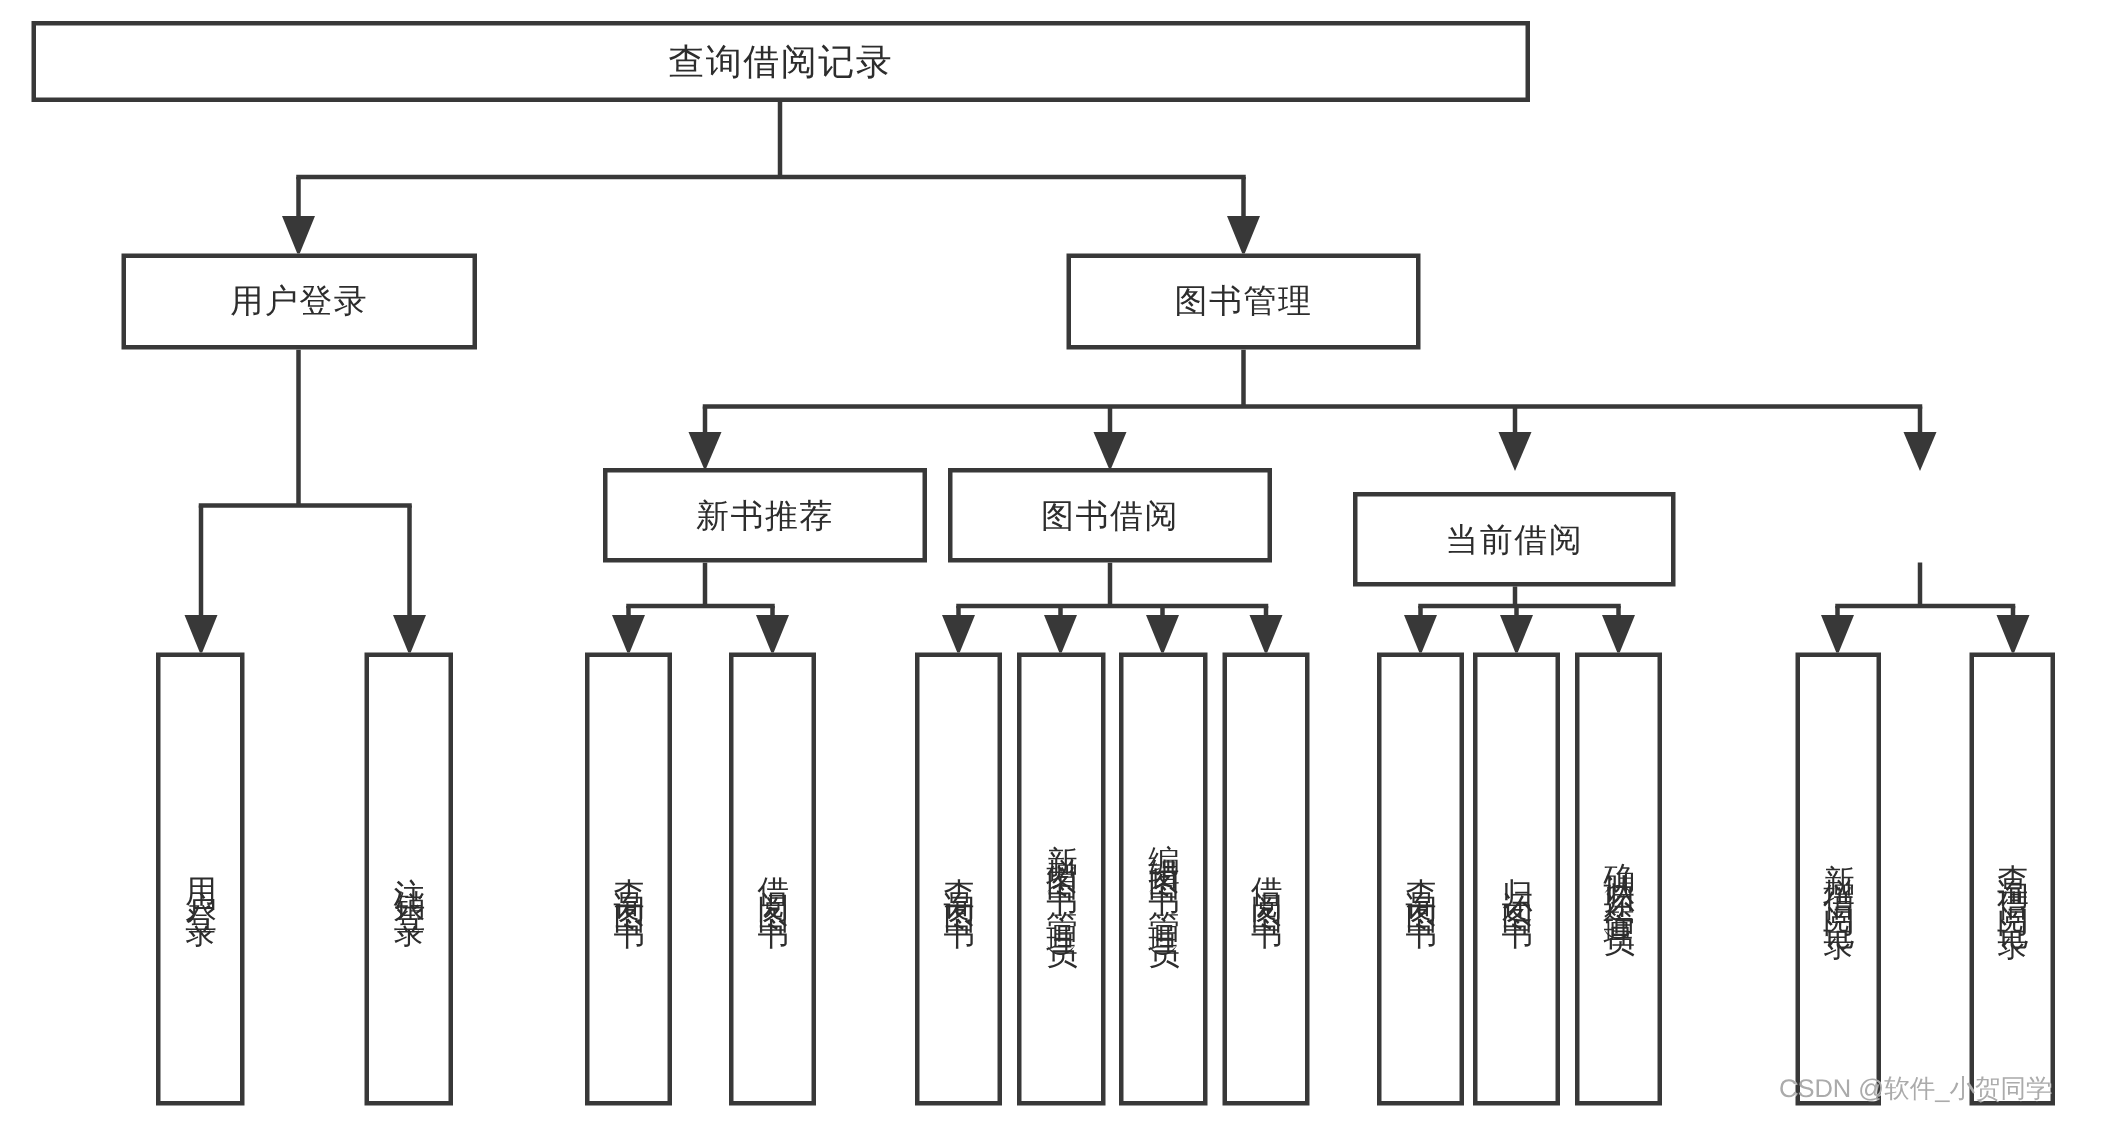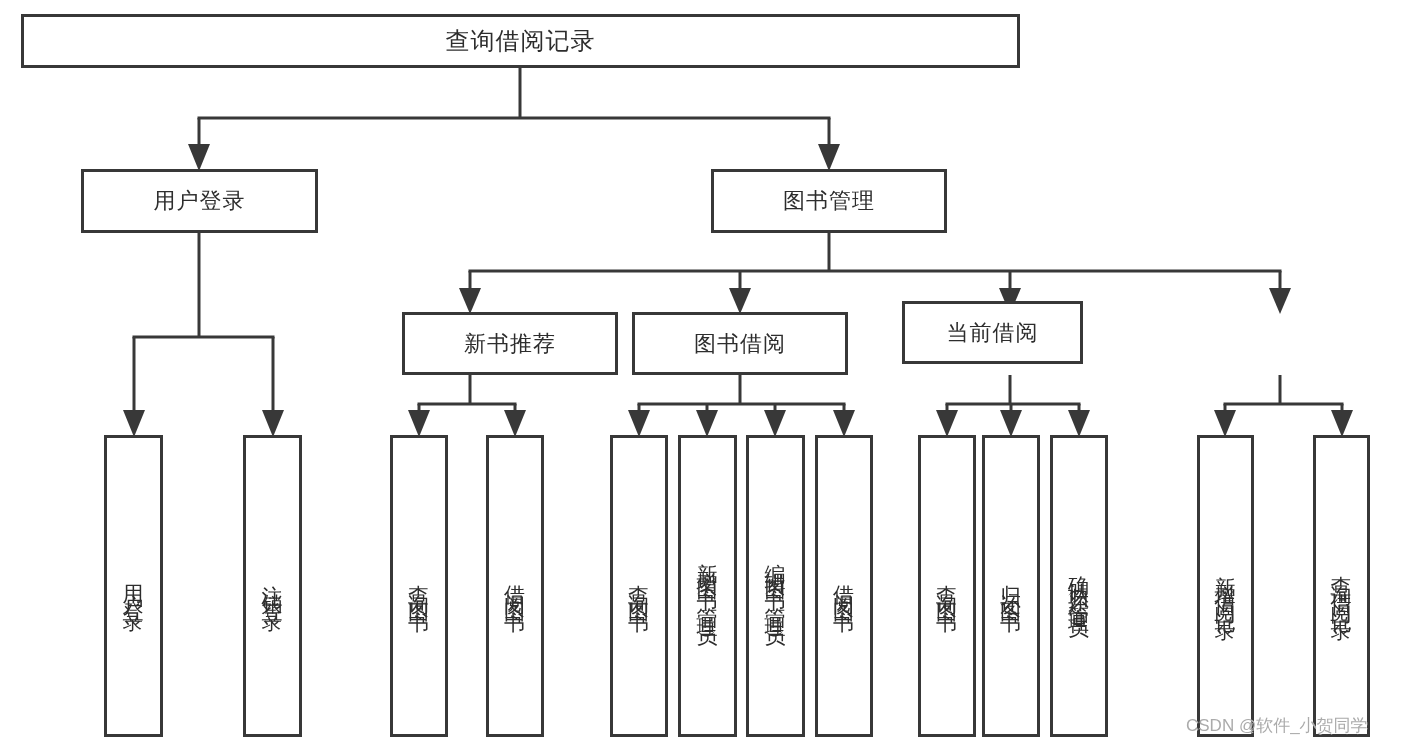--- a/index.html
+++ b/index.html
@@ -134,21 +134,21 @@
   <div class="node level" style="left:711px; top:169px; width:236px; height:64px;justify-content:center;">
     <span>图书管理</span>
   </div>
 
   <div class="node level" style="left:362px; top:312px; width:216px; height:63px;margin-left:40px;">
     <span>新书推荐</span>
   </div>
   <div class="node level" style="left:632px; top:312px; width:216px; height:63px;">
     <span>图书借阅</span>
   </div>
-  <div class="node level" style="left:902px; top:301px; width:181px; height:63px;">
+  <div class="node level" style="left:902px; top:328px; width:215px; height:63px;">
     <span>当前借阅</span>
   </div>
 
   <div class="node leaf" style="left:104px; top:435px; width:59px; height:302px;">
     <span class="vtext">用户登录</span>
   </div>
   <div class="node leaf" style="left:243px; top:435px; width:59px; height:302px;">
     <span class="vtext">注销登录</span>
   </div>
 

